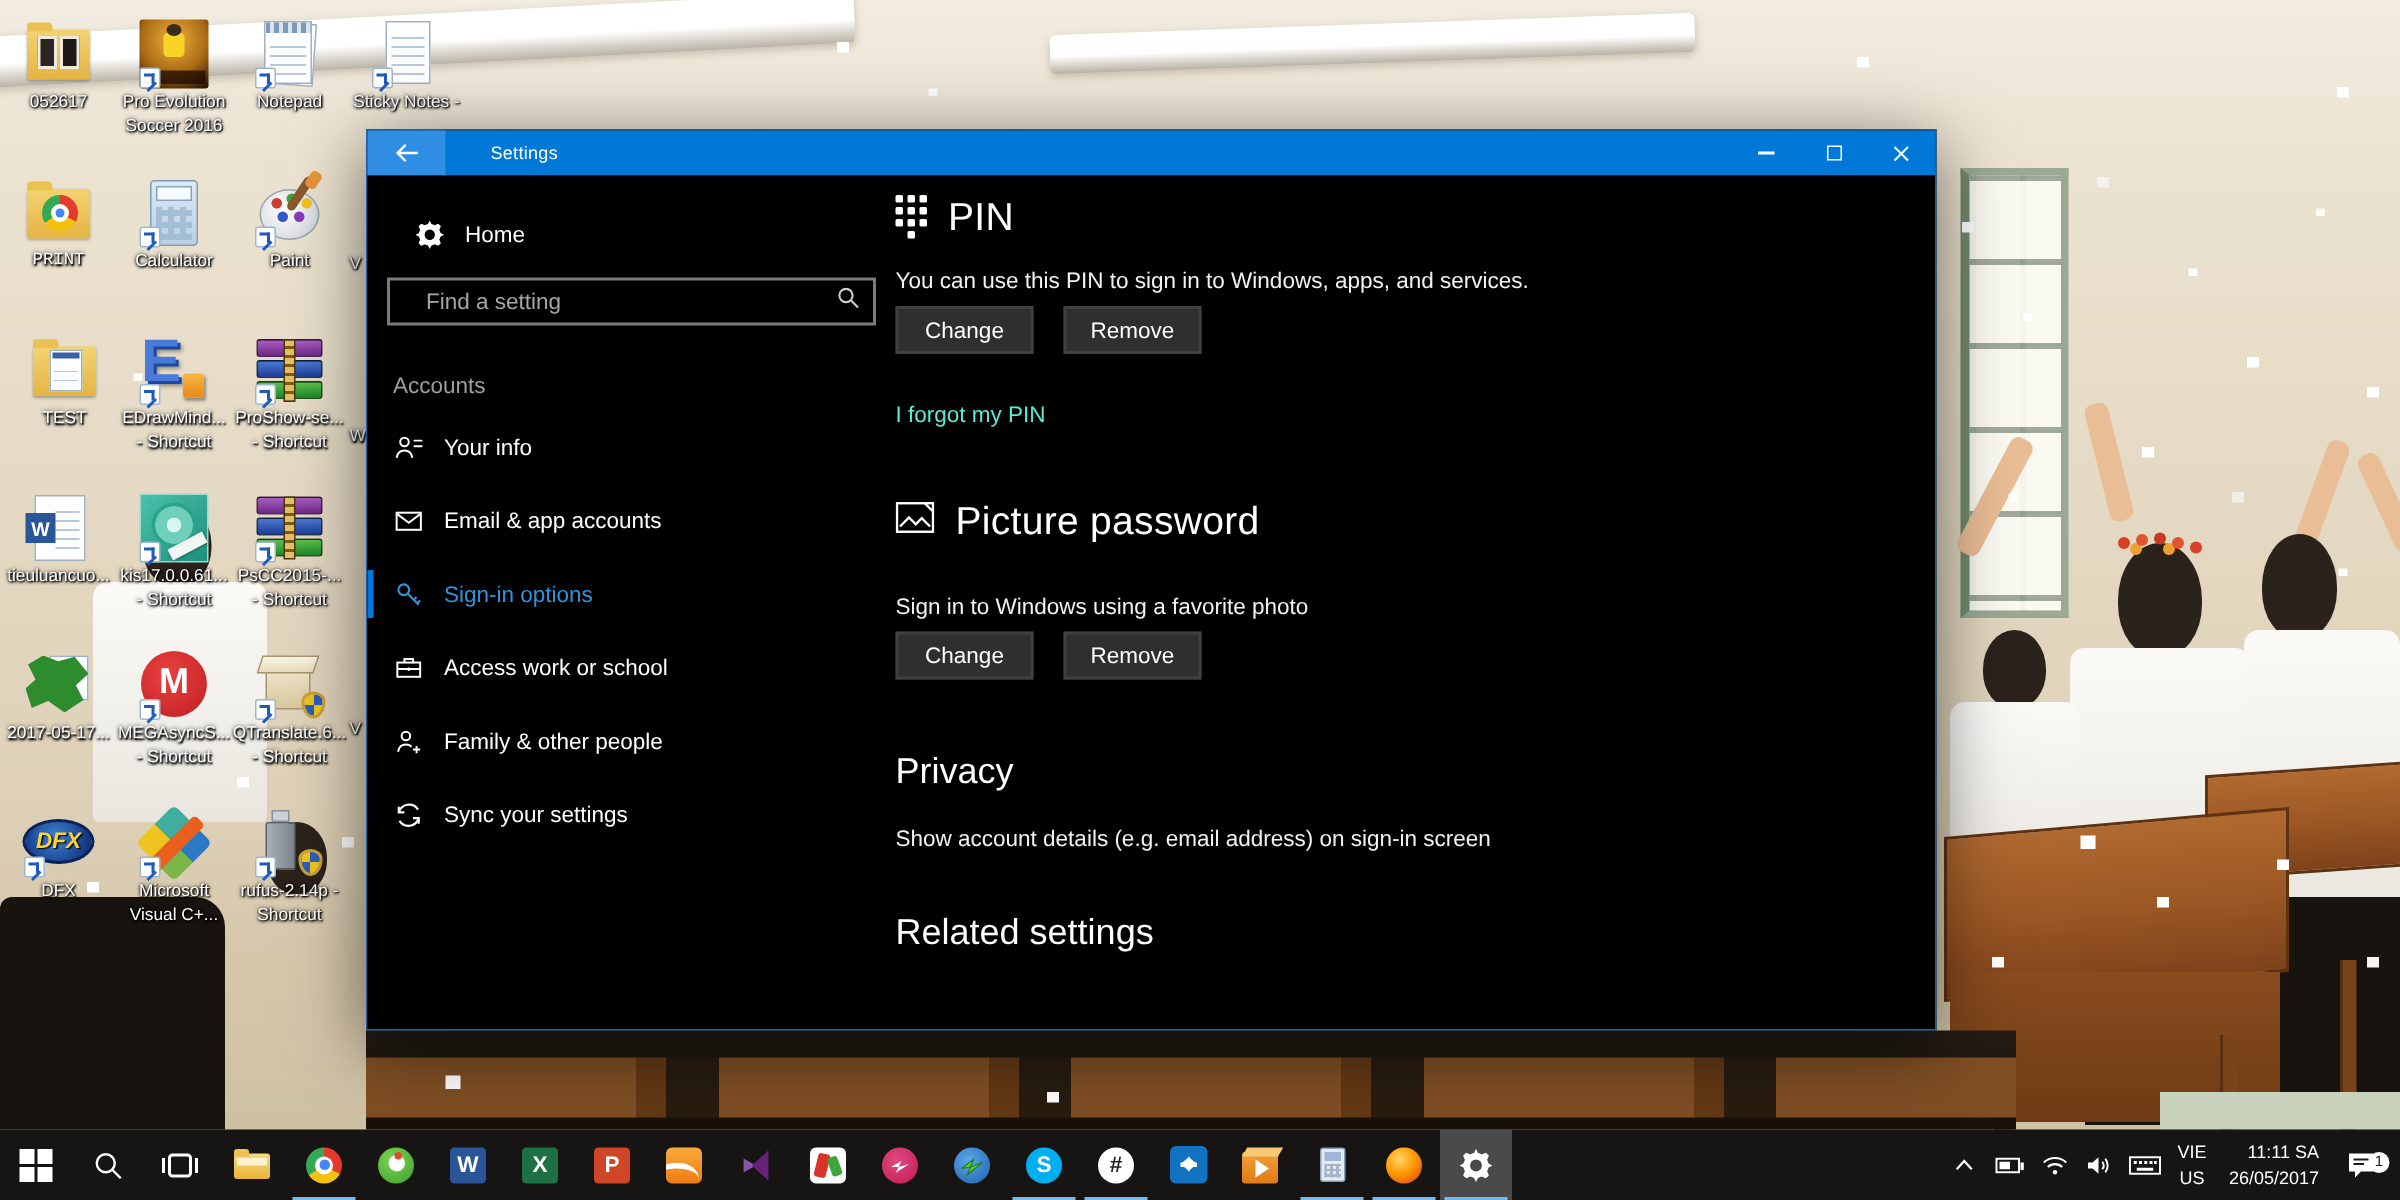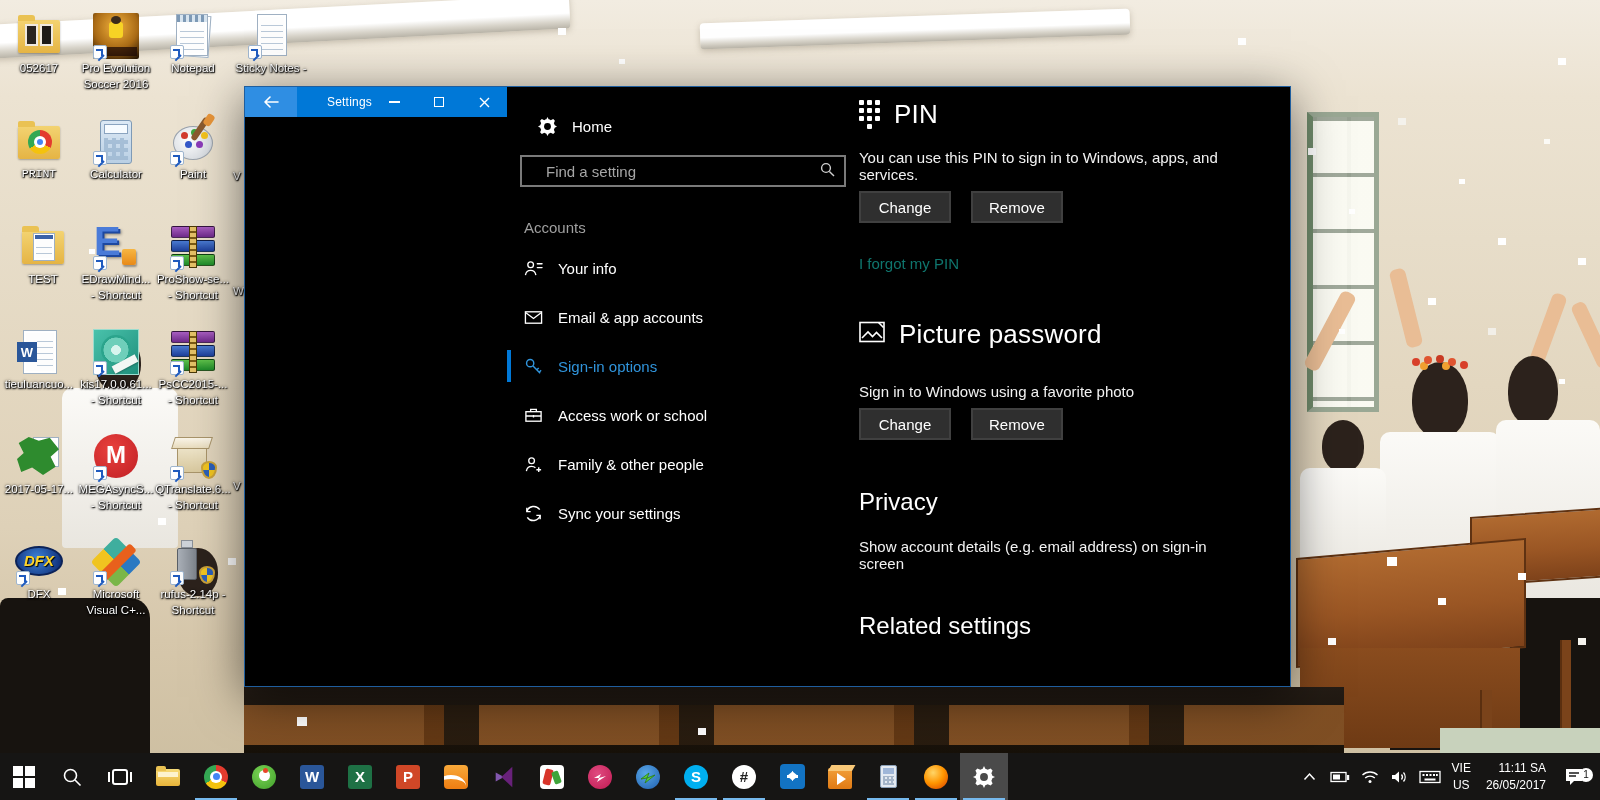--- a/index.html
+++ b/index.html
@@ -45,21 +45,21 @@
   .plines { background:repeating-linear-gradient(180deg,transparent 0 5px,#b9c8d8 5px 6px); position:absolute; }
   .rarbar { position:absolute; left:2px; width:44px; height:12px; border:1px solid rgba(0,0,0,.55); border-radius:2px; }
   .zip { position:absolute; left:20px; top:3px; width:8px; height:42px;
          background:repeating-linear-gradient(180deg,#e3c066 0 4px,#7a5a14 4px 6px); border:1px solid #4a3808; }
   .shield { position:absolute; width:16px; height:18px; border:2px solid #caa23a;
             background:conic-gradient(#2b5fb8 0 25%, #f0c420 25% 50%, #2b5fb8 50% 75%, #f0c420 75%);
             border-radius:50% 50% 50% 50% / 35% 35% 62% 62%; }
 
   
   .win { position:absolute; left:244px; top:86px; width:1047px; height:601px; background:#000;
-         border:1px solid #1f5e9e; box-shadow:0 10px 45px rgba(0,0,0,.55); display:flex; flex-direction:row; }
+         border:1px solid #1f5e9e; box-shadow:0 10px 45px rgba(0,0,0,.55); display:flex; flex-direction:column; }
   .titlebar { height:30px; background:#0078d7; display:flex; align-items:center; flex:0 0 30px; }
   .backbtn { width:52px; height:30px; background:#2f8ee3; display:flex; align-items:center; justify-content:center; }
   .wtitle { color:#fff; font-size:12px; margin-left:30px; letter-spacing:.2px; }
   .wctrls { margin-left:auto; display:flex; }
   .wc { width:45px; height:30px; display:flex; align-items:center; justify-content:center; }
   .winbody { flex:1; display:flex; background:#000; color:#fff; }
 
   .sidebar { width:352px; padding-top:22px; flex:0 0 352px; }
   .home-row { display:flex; align-items:center; height:34px; padding-left:17px; margin-bottom:12px; }
   .home-row span { font-size:15px; margin-left:14px; }
@@ -75,21 +75,21 @@
   .nicon { width:20px; height:20px; display:flex; align-items:center; justify-content:center; flex:0 0 20px; }
 
   .content { flex:1; padding-right:40px; }
   .sect-title { display:flex; align-items:center; font-size:26px; font-weight:300; letter-spacing:.2px; }
   .sect-title .ticon { margin-right:14px; }
   .h-pin { margin-top:10px; height:34px; }
   .body-txt { font-size:15px; color:#f2f2f2; }
   .btnrow { display:flex; margin-top:8px; }
   .gbtn { width:92px; height:32px; background:#2f2f2f; border:2px solid #404040; color:#fff; font-size:15px;
           font-family:"Liberation Sans",sans-serif; margin-right:20px; display:flex; align-items:center; justify-content:center; cursor:pointer; }
-  .link { color:#0f766e; font-size:15px; margin-top:32px; height:20px; cursor:pointer; width:fit-content; }
+  .link { color:#5eead4; font-size:15px; margin-top:32px; height:20px; cursor:pointer; width:fit-content; }
   .h2 { font-size:24px; font-weight:300; }
   .toggle-row { display:flex; align-items:center; margin-top:10px; }
   .toggle { width:44px; height:20px; border:2px solid #eee; border-radius:10px; position:relative; cursor:pointer; }
   .toggle .knob { position:absolute; left:4px; top:3px; width:10px; height:10px; border-radius:50%; background:#fff; }
   .toggle-lbl { font-size:15px; margin-left:16px; }
   .dialpad { display:grid; grid-template-columns:repeat(3,5px); grid-gap:3px; width:21px; }
   .dialpad i { width:5px; height:5px; background:#fff; border-radius:1px; }
   .dialpad i.c { grid-column:2; }
 
   

